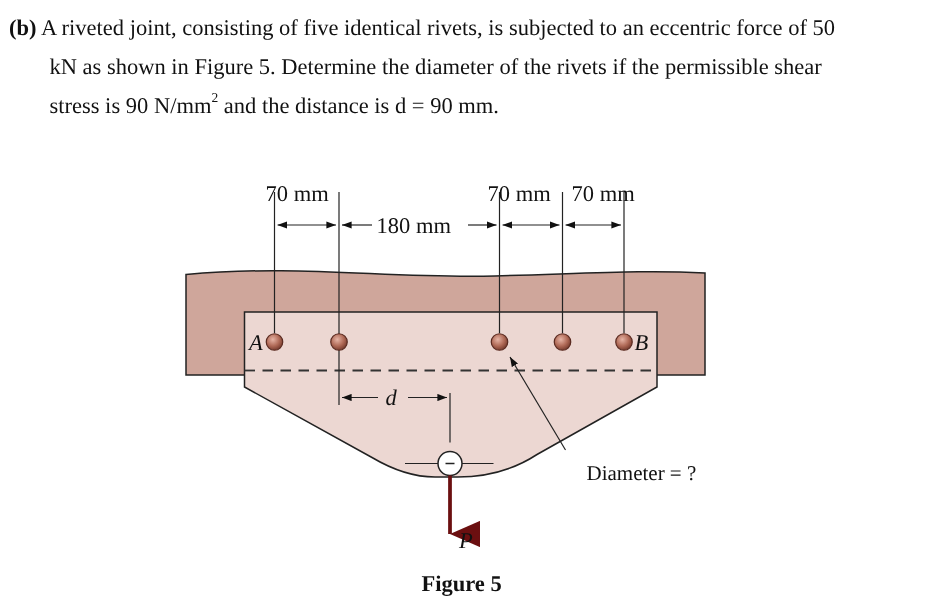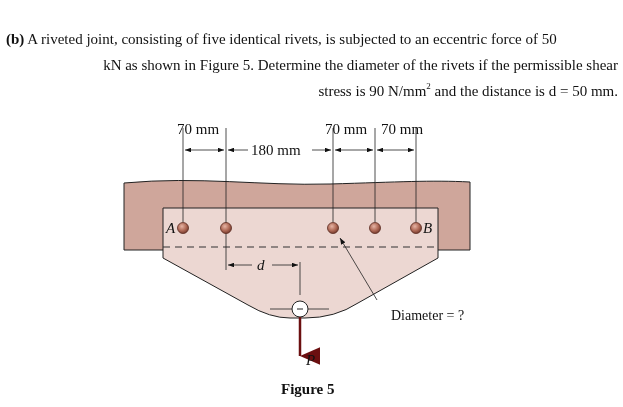--- a/index.html
+++ b/index.html
@@ -1,37 +1,37 @@
 <!DOCTYPE html>
 <html><head>
 <meta charset="utf-8">
 <style>
   html, body { margin:0; padding:0; background:#ffffff; }
   body { width:623px; height:407px; position:relative; overflow:hidden;
          font-family: "Liberation Serif", "DejaVu Serif", serif; color:#111; }
-  .problem { position:absolute; left:6px; top:6px; width:612px; font-size:15px; line-height:26px;margin-top:20px; }
+  .problem { position:absolute; left:6px; top:6px; width:612px; font-size:15px; line-height:26px; }
   .problem .line { white-space:nowrap; }
   .problem .l1 { text-align:justify; }
-  .problem .indent { padding-left:27px;text-align:right; }
+  .problem .indent { padding-left:27px; }
   .lbl { font-weight:bold; }
   sup { font-size:9px; vertical-align:7px; line-height:0; }
   svg { position:absolute; left:0; top:0; }
   .svgtxt { font-family: "Liberation Serif", "DejaVu Serif", serif; }
 </style>
 </head>
 <body>
 
 <div class="problem">
   <div class="line l1">
     <span class="lbl">(b)</span>
     <span>A riveted joint, consisting of five identical rivets, is subjected to an eccentric force of 50</span>
   </div>
   <div class="line indent">kN as shown in Figure 5. Determine the diameter of the rivets if the permissible shear</div>
   <div class="line indent">
-    <span>stress is 90 N/mm</span><sup>2</sup><span> and the distance is d = 50 mm.</span>
+    <span>stress is 90 N/mm</span><sup>2</sup><span> and the distance is d = 90 mm.</span>
   </div>
 </div>
 
 <svg width="623" height="407" viewBox="0 0 623 407">
   <defs>
     <marker id="ah" markerWidth="8" markerHeight="6" refX="8" refY="3" orient="auto">
       <path d="M0,0 L8,3 L0,6 z" fill="#111"></path>
     </marker>
     <marker id="ahs" markerWidth="8" markerHeight="6" refX="0" refY="3" orient="auto">
       <path d="M8,0 L0,3 L8,6 z" fill="#111"></path>

